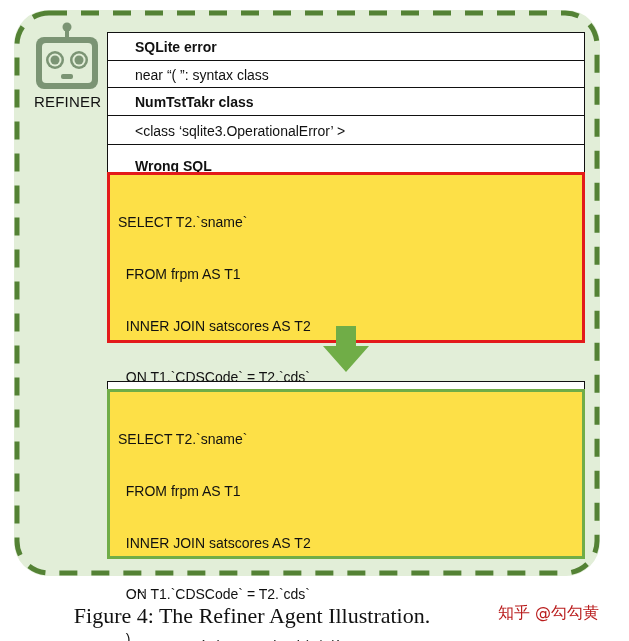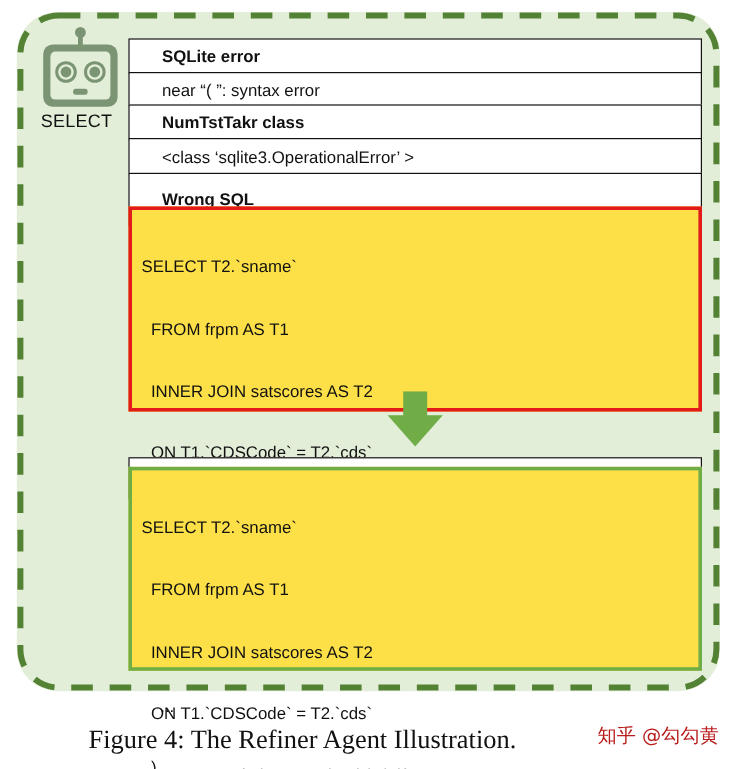--- a/index.html
+++ b/index.html
@@ -40,24 +40,24 @@
   <rect x="2" y="15" width="62" height="52" rx="8" fill="#7b9474"></rect>
   <rect x="8" y="21" width="50" height="40" rx="4" fill="#e2eed8"></rect>
   <circle cx="21" cy="38" r="9" fill="#7b9474"></circle>
   <circle cx="21" cy="38" r="6.5" fill="#e2eed8"></circle>
   <circle cx="21" cy="38" r="4.5" fill="#7b9474"></circle>
   <circle cx="45" cy="38" r="9" fill="#7b9474"></circle>
   <circle cx="45" cy="38" r="6.5" fill="#e2eed8"></circle>
   <circle cx="45" cy="38" r="4.5" fill="#7b9474"></circle>
   <rect x="27" y="52" width="12" height="5" rx="2" fill="#7b9474"></rect>
 </svg>
-<div class="robot-label">SELECT</div>
+<div class="robot-label">REFINER</div>
 
 <div class="row bold" style="top:32px;height:30px;">SQLite error</div>
-<div class="row" style="top:60px;height:29px;">near  “(  ”: syntax error</div>
+<div class="row" style="top:60px;height:29px;">near  “(  ”: syntax class</div>
 <div class="row bold" style="top:87px;height:30px;">NumTstTakr class</div>
 <div class="row" style="top:115px;height:31px;">&lt;class   ‘sqlite3.OperationalError’   &gt;</div>
 <div class="row bold" style="top:144px;height:44px;">Wrong SQL</div>
 
 <div class="code wrong" style="top:172px;height:171px;">
   <span class="ln">SELECT T2.`sname`</span>
   <span class="ln">  FROM frpm AS T1</span>
   <span class="ln">  INNER JOIN satscores AS T2</span>
   <span class="ln">  ON T1.`CDSCode` = T2.`cds`</span>
   <span class="ln" style="margin-bottom:3px;">  WHERE T1.`Charter School (Y/N)` = 1</span>

